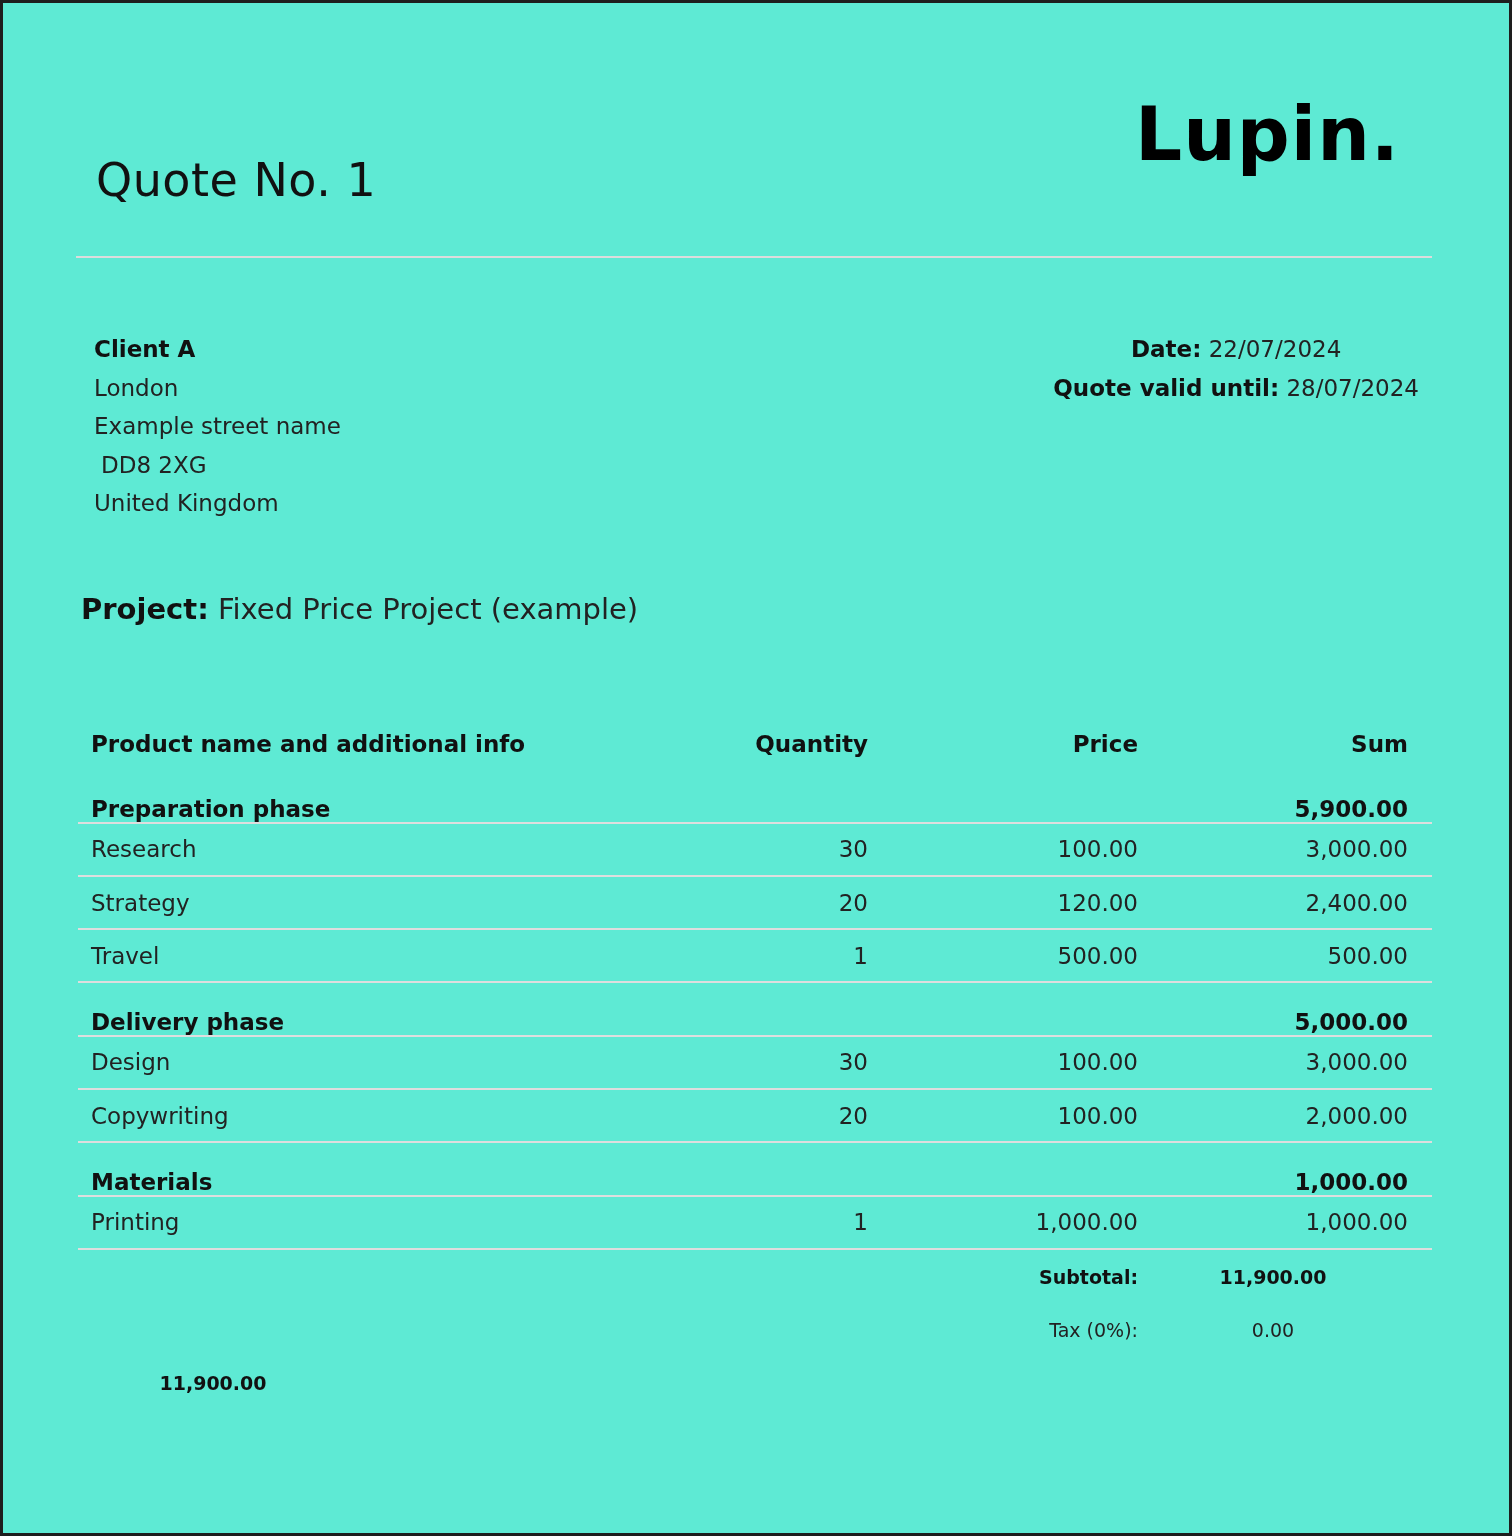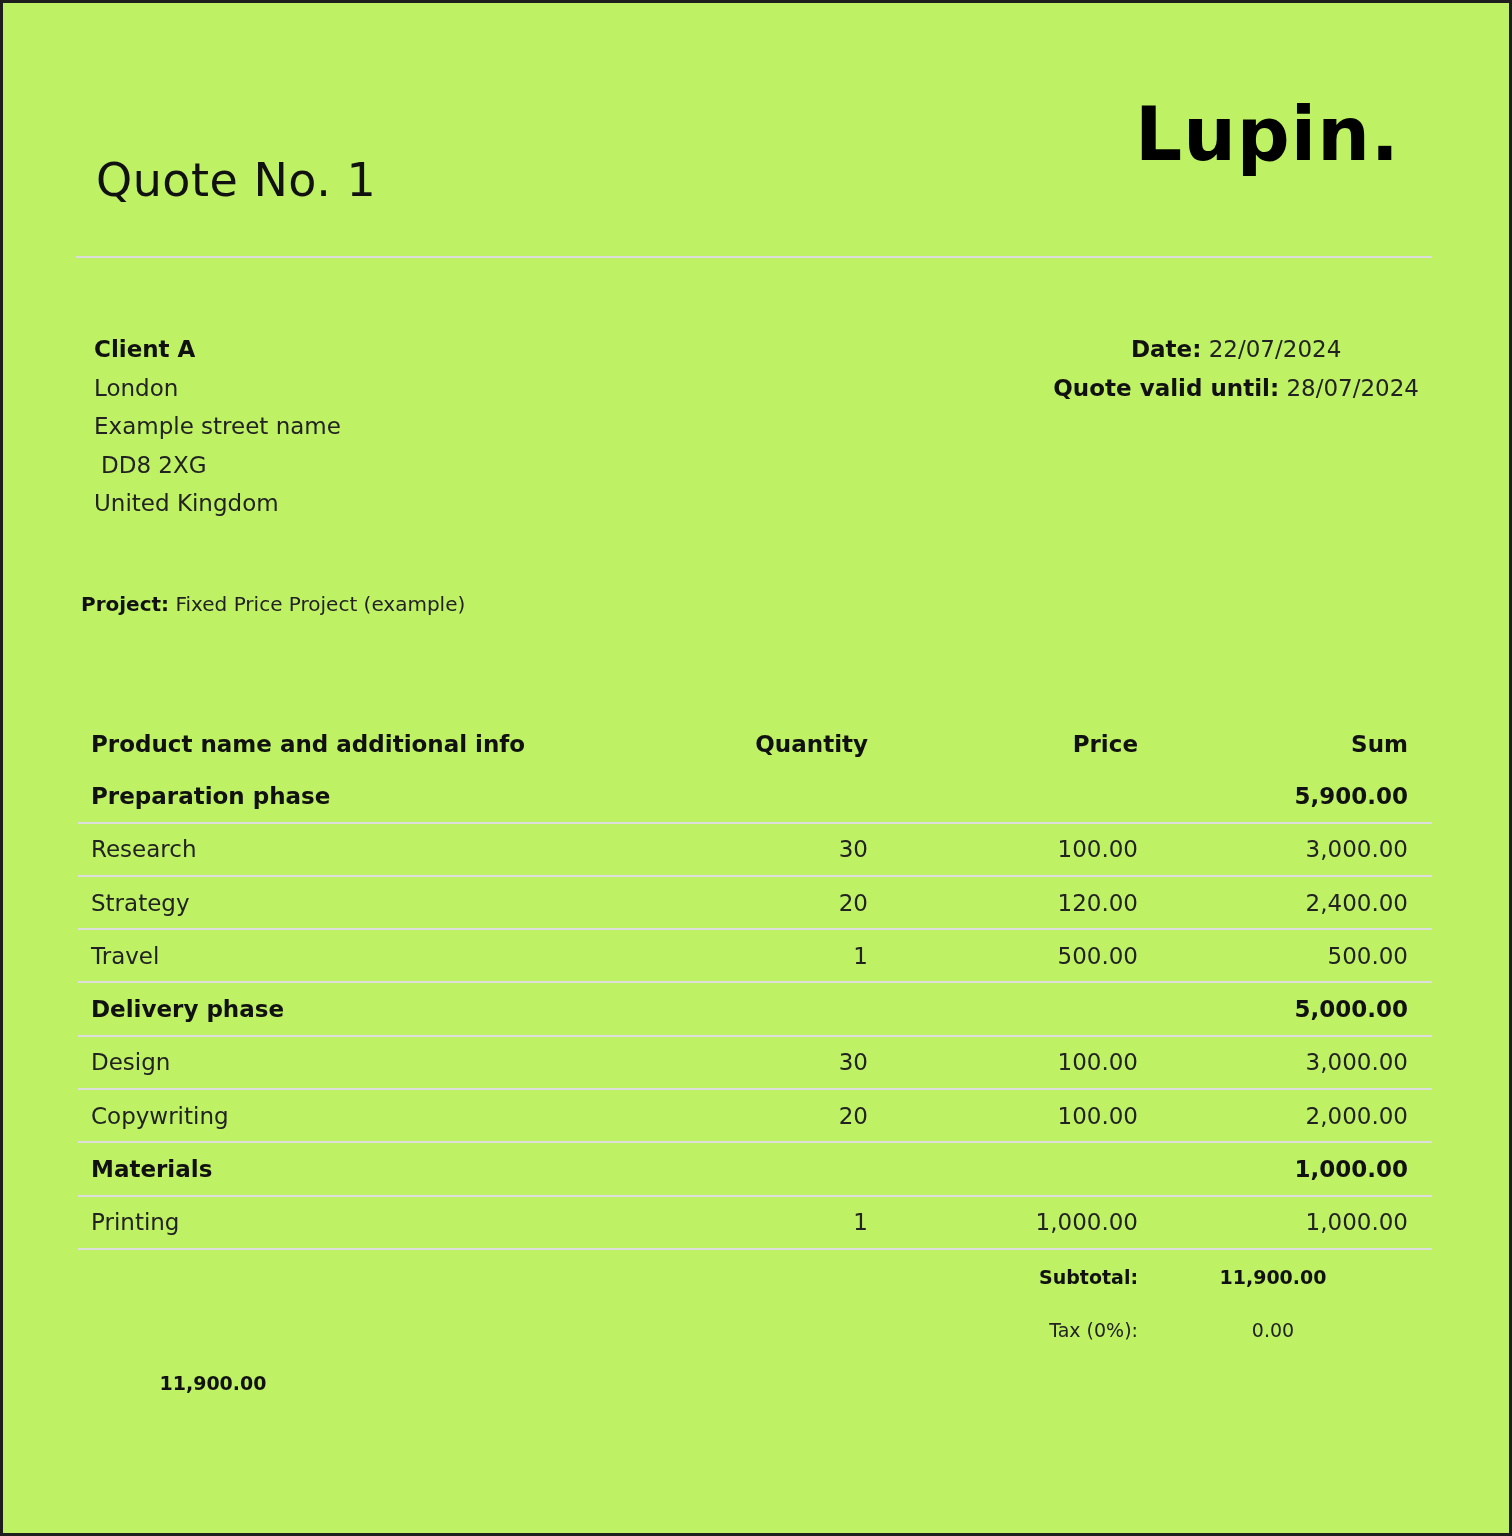--- a/index.html
+++ b/index.html
@@ -1,21 +1,21 @@
 <!DOCTYPE html>
 <html><head>
   <meta charset="utf-8">
   <style>
     * { box-sizing: border-box; margin: 0; padding: 0; }
     html, body { width: 1512px; height: 1536px; background: #1e1e1e; }
     body { font-family: "DejaVu Sans", "Liberation Sans", sans-serif; color: #1a1a1a; }
     .page {
       position: absolute; left: 3px; top: 3px;
       width: 1506px; height: 1530px;
-      background: #bef264;
+      background: #5eead4;
       overflow: hidden;
     }
     .quote-title {
       position: absolute; left: 93px; top: 150px;
       font-size: 46px; font-weight: 400; color: #111;
       letter-spacing: 0.5px;
     }
     .logo {
       position: absolute; left: 1132px; top: 88px;
       font-family: "DejaVu Sans", sans-serif;
@@ -32,34 +32,34 @@
     }
     .client .name { font-weight: 700; color: #111; }
     .client .postcode { padding-left: 7px; }
     .dates {
       position: absolute; right: 90px; top: 327px;
       font-size: 23px; line-height: 39px; text-align: center; color: #222;
     }
     .dates b { color: #111; }
     .project {
       position: absolute; left: 78px; top: 589px;
-      font-size: 20px; color: #222;
+      font-size: 29px; color: #222;
     }
     .project b { color: #111; }
     .items {
       position: absolute; left: 75px; top: 714px;
       width: 1354px;
     }
     .row {
       display: flex; align-items: center;
       height: 53.3px; font-size: 23px; color: #222;
       border-bottom: 2px solid #dedede;
     }
     .row.head { border-bottom: none; font-weight: 700; color: #111; }
-    .row.group { font-weight: 700; color: #111; }
+    .row.group { font-weight: 700; color: #111; align-items: flex-end; }
     .row.group.first { border-bottom: 2px solid #dedede; }
     .c-name { width: 640px; padding-left: 13px; }
     .c-qty { width: 150px; text-align: right; }
     .c-price { width: 270px; text-align: right; }
     .c-sum { width: 270px; text-align: right; }
     .totals {
       position: absolute; left: 75px; top: 1247px; width: 1354px;
     }
     .trow {
       display: flex; align-items: center; height: 53.3px; font-size: 19px; color: #222;

